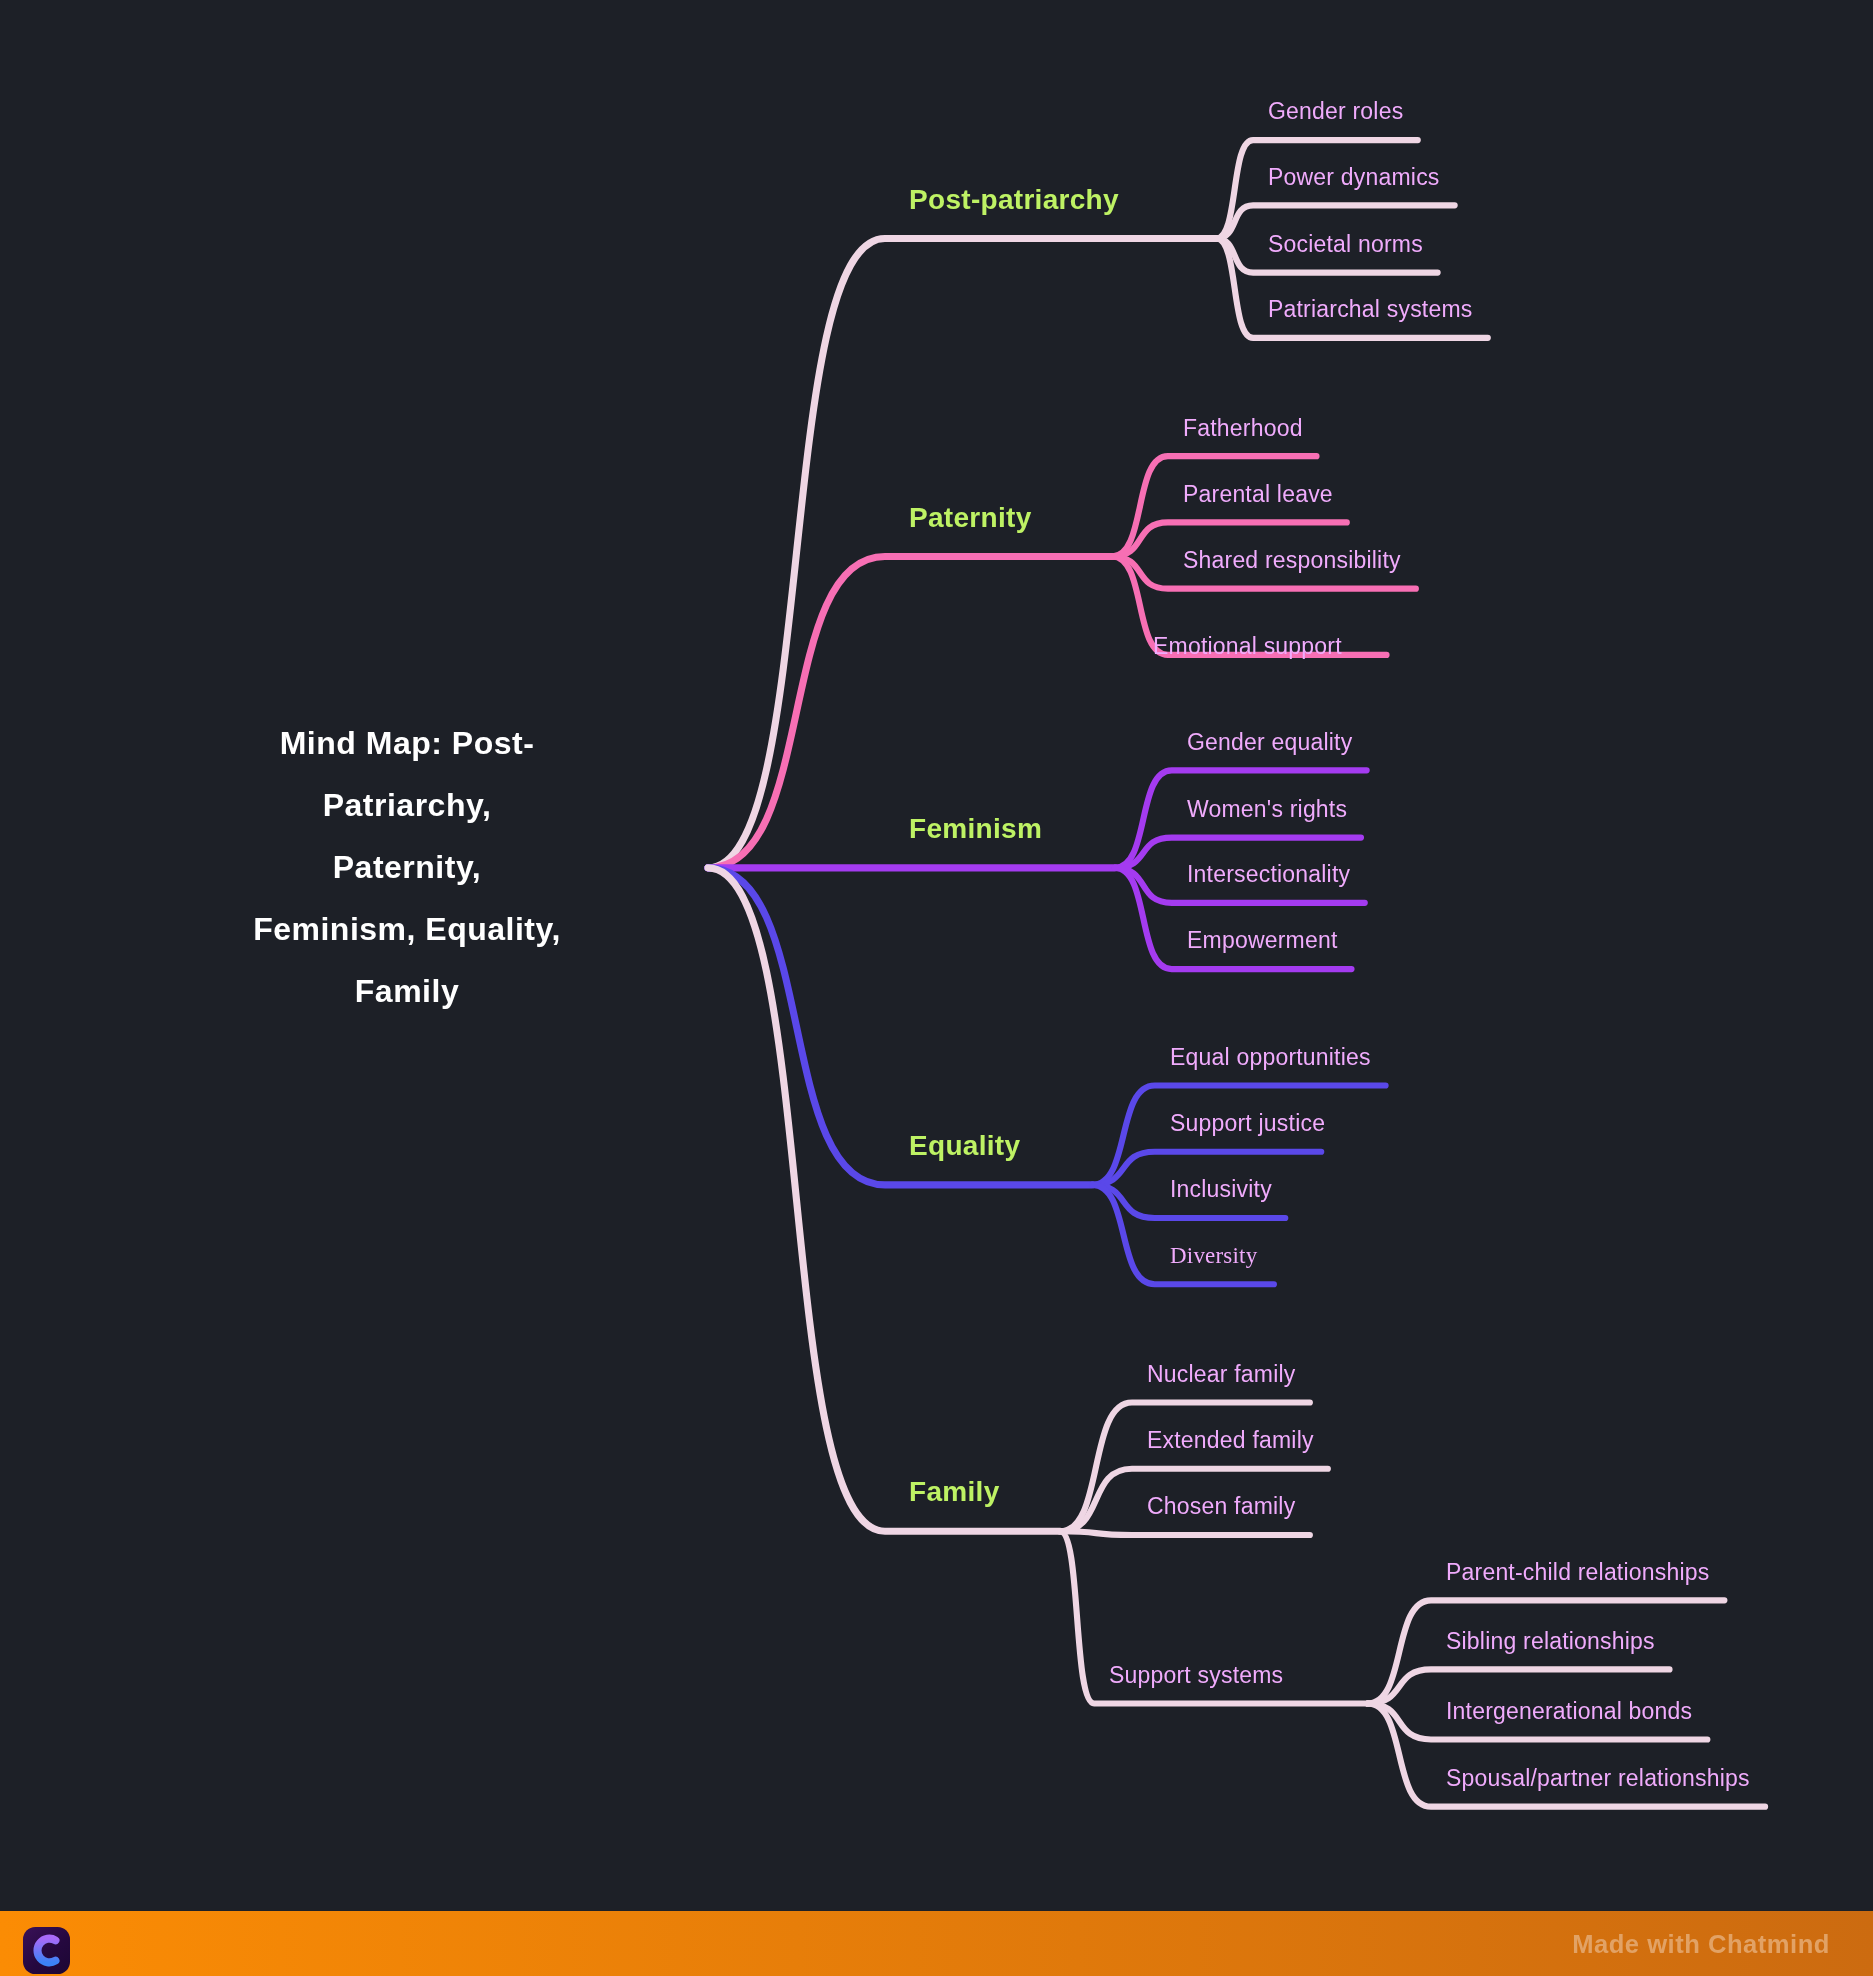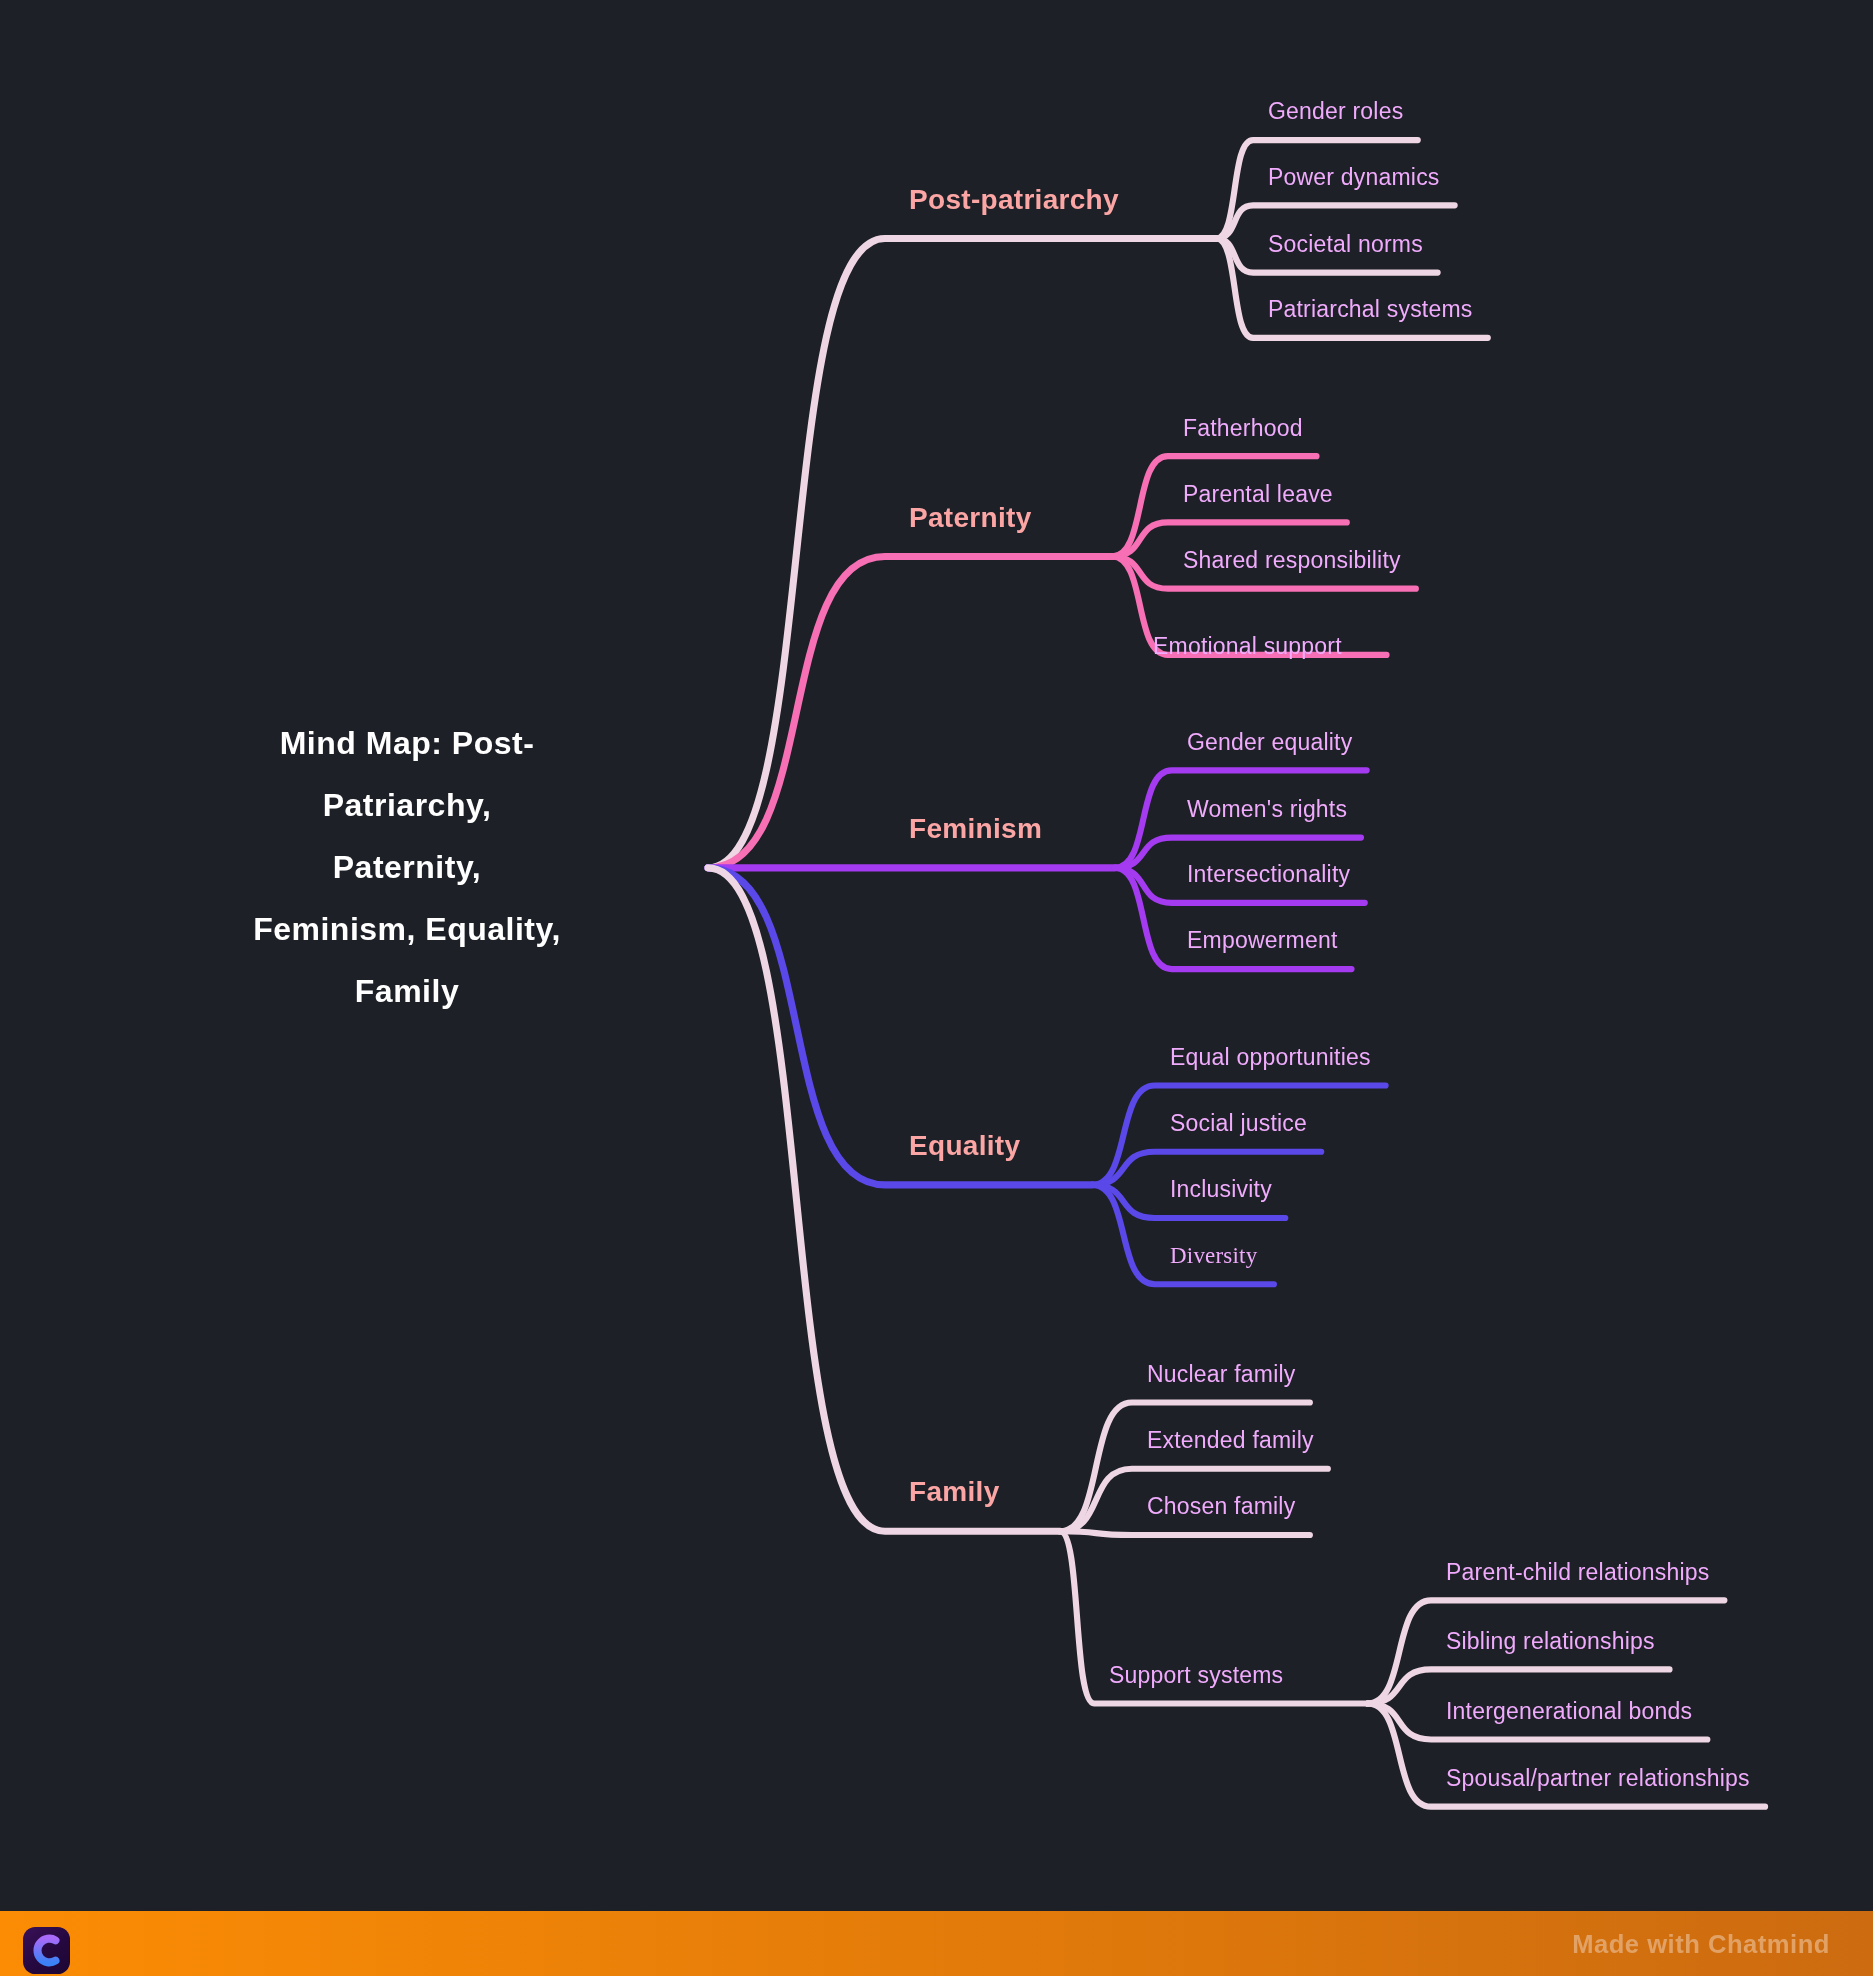--- a/index.html
+++ b/index.html
@@ -14,21 +14,21 @@
   .title{
     position:absolute;
     left:123px;top:712px;width:568px;
     text-align:center;
     color:#ffffff;
     font-size:32px;line-height:62px;font-weight:bold;
     letter-spacing:0.5px;
   }
   .branch-label{
     position:absolute;
-    color:#fca5a5;
+    color:#bef264;
     font-size:28px;font-weight:bold;
     white-space:nowrap;
     letter-spacing:0.3px;
   }
   .child-label{
     position:absolute;
     color:#f0abfc;
     font-size:23px;font-weight:normal;
     white-space:nowrap;
     letter-spacing:0.2px;
@@ -108,21 +108,21 @@
       <div class="child-label" style="left: 1183px; top: 481px;">Parental leave</div>
       <div class="child-label" style="left: 1183px; top: 547px;">Shared responsibility</div>
       <div class="child-label" style="left: 1153px; top: 613px; margin-top: 20px;">Emotional support</div>
       <div class="branch-label" style="left: 909px; top: 813px;">Feminism</div>
       <div class="child-label" style="left: 1187px; top: 729px;">Gender equality</div>
       <div class="child-label" style="left: 1187px; top: 796px;">Women's rights</div>
       <div class="child-label" style="left: 1187px; top: 861px;">Intersectionality</div>
       <div class="child-label" style="left: 1187px; top: 927px;">Empowerment</div>
       <div class="branch-label" style="left: 909px; top: 1130px;">Equality</div>
       <div class="child-label" style="left: 1170px; top: 1044px;">Equal opportunities</div>
-      <div class="child-label" style="left: 1170px; top: 1110px;">Social justice</div>
+      <div class="child-label" style="left: 1170px; top: 1110px;">Support justice</div>
       <div class="child-label" style="left: 1170px; top: 1176px;">Inclusivity</div>
       <div class="child-label" style="left: 1170px; top: 1243px; font-family: Liberation Serif, serif;">Diversity</div>
       <div class="branch-label" style="left: 909px; top: 1476px;">Family</div>
       <div class="child-label" style="left: 1147px; top: 1361px;">Nuclear family</div>
       <div class="child-label" style="left: 1147px; top: 1427px;">Extended family</div>
       <div class="child-label" style="left: 1147px; top: 1493px;">Chosen family</div>
       <div class="child-label" style="left: 1109px; top: 1662px;">Support systems</div>
       <div class="child-label" style="left: 1446px; top: 1559px;">Parent-child relationships</div>
       <div class="child-label" style="left: 1446px; top: 1628px;">Sibling relationships</div>
       <div class="child-label" style="left: 1446px; top: 1698px;">Intergenerational bonds</div>

